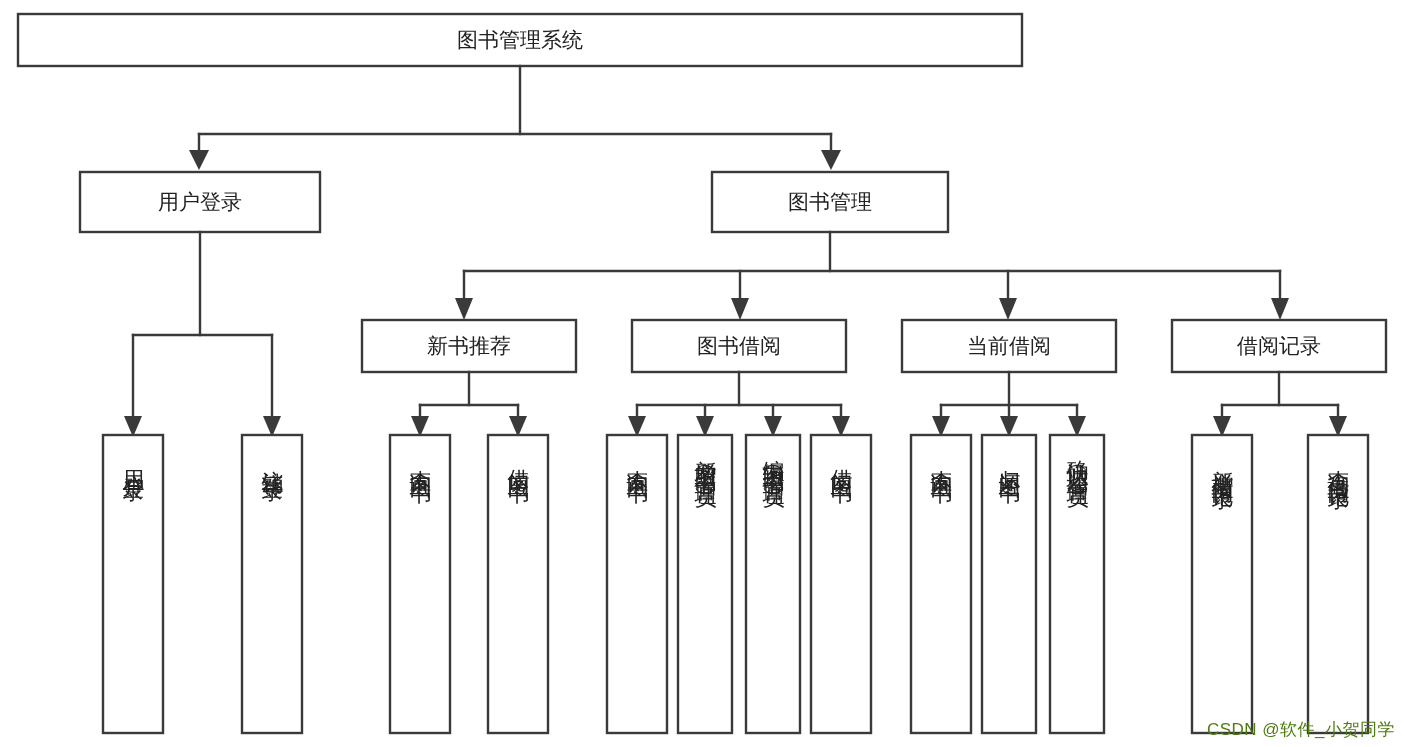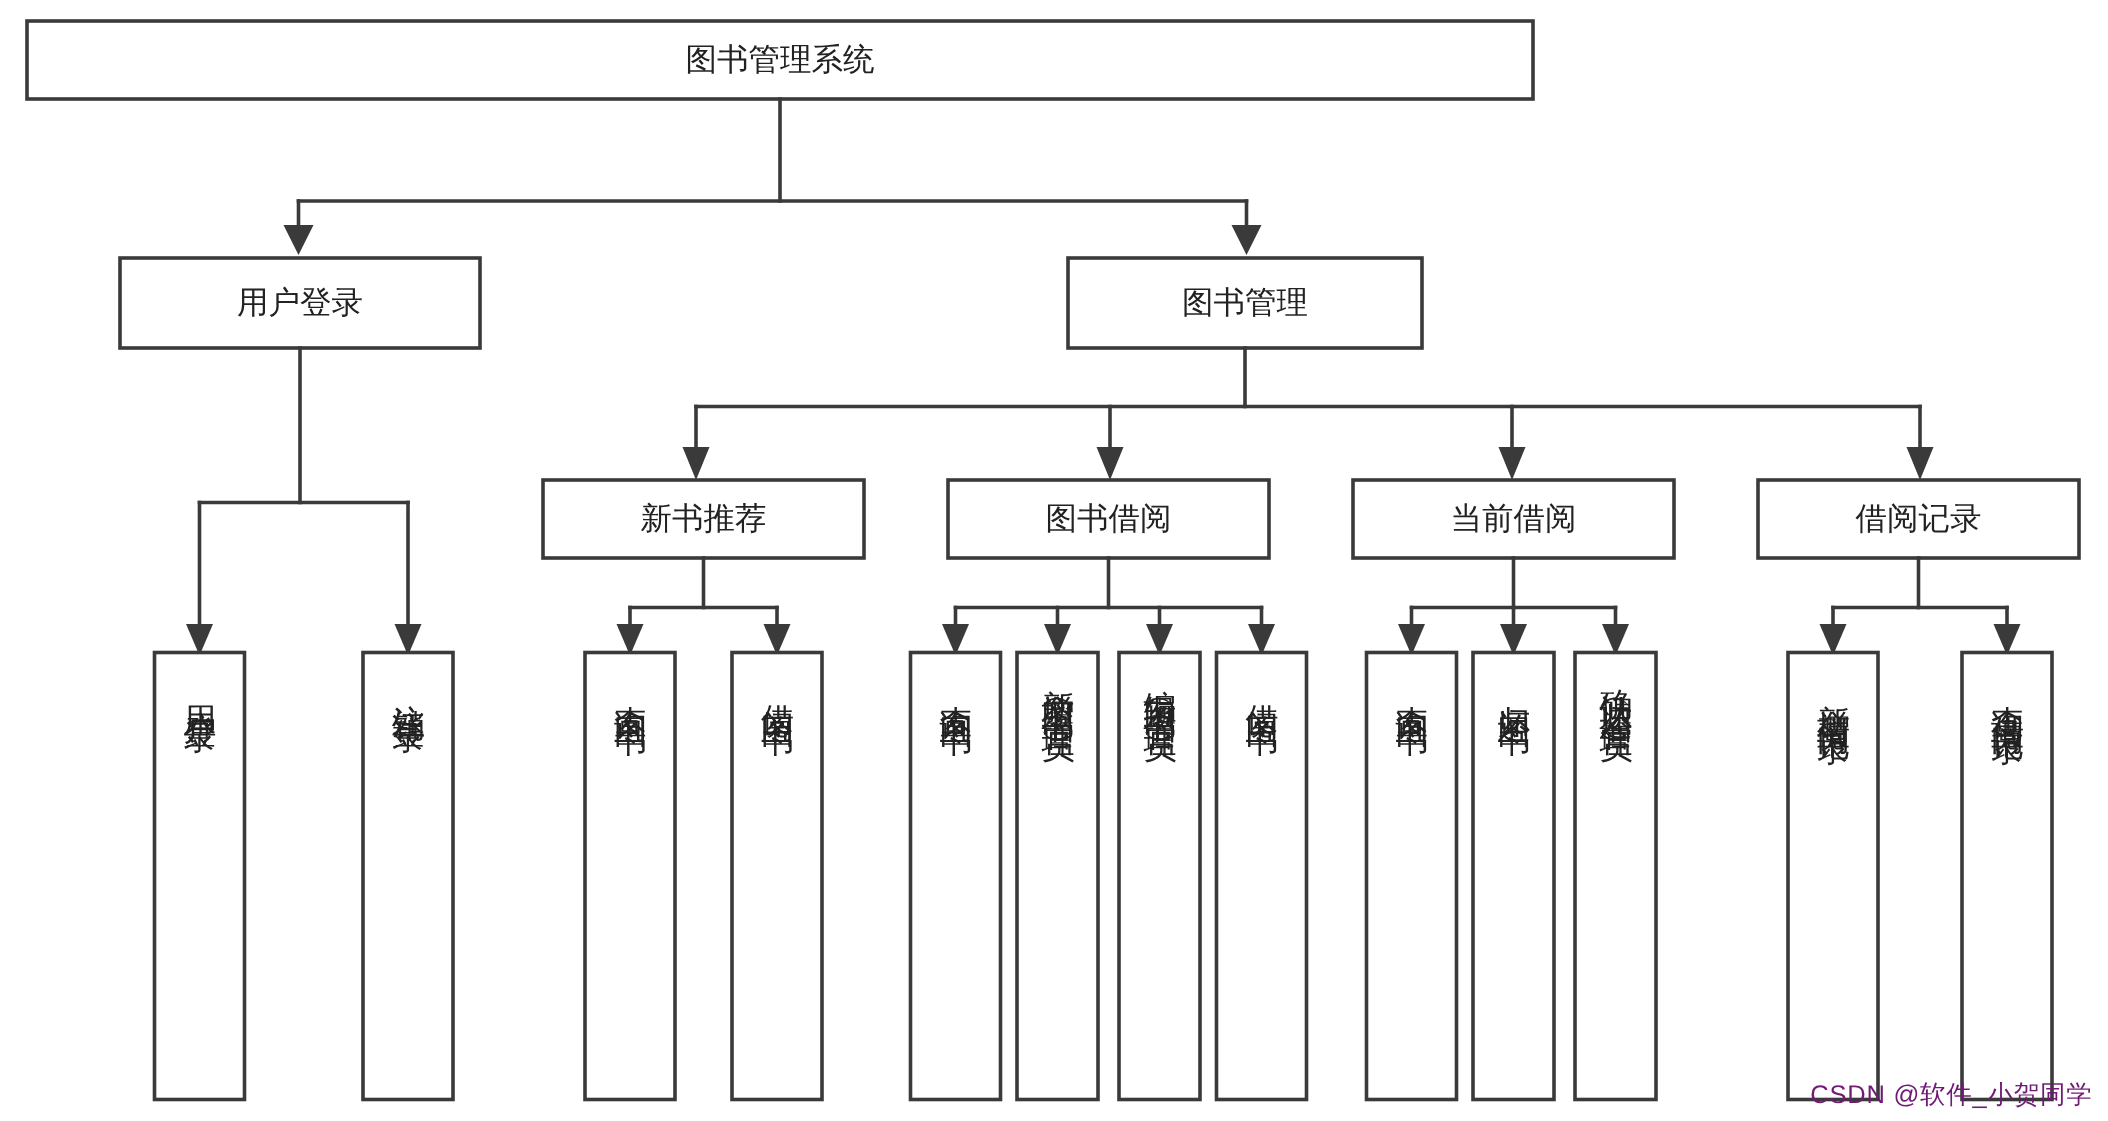--- a/index.html
+++ b/index.html
@@ -65,21 +65,21 @@
     letter-spacing: 4px;
     color: #222222;
     white-space: nowrap;
   }
   .watermark {
     position: absolute;
     right: 10px;
     bottom: 6px;
     font-family: "Liberation Sans", "DejaVu Sans", sans-serif;
     font-size: 17px;
-    color: #701a75;
+    color: #4d7c0f;
     letter-spacing: 0.5px;
     white-space: nowrap;
     margin-top: 17px;
   }
 </style>
 </head>
 <body>
 
 <div id="diagram-root">
 

